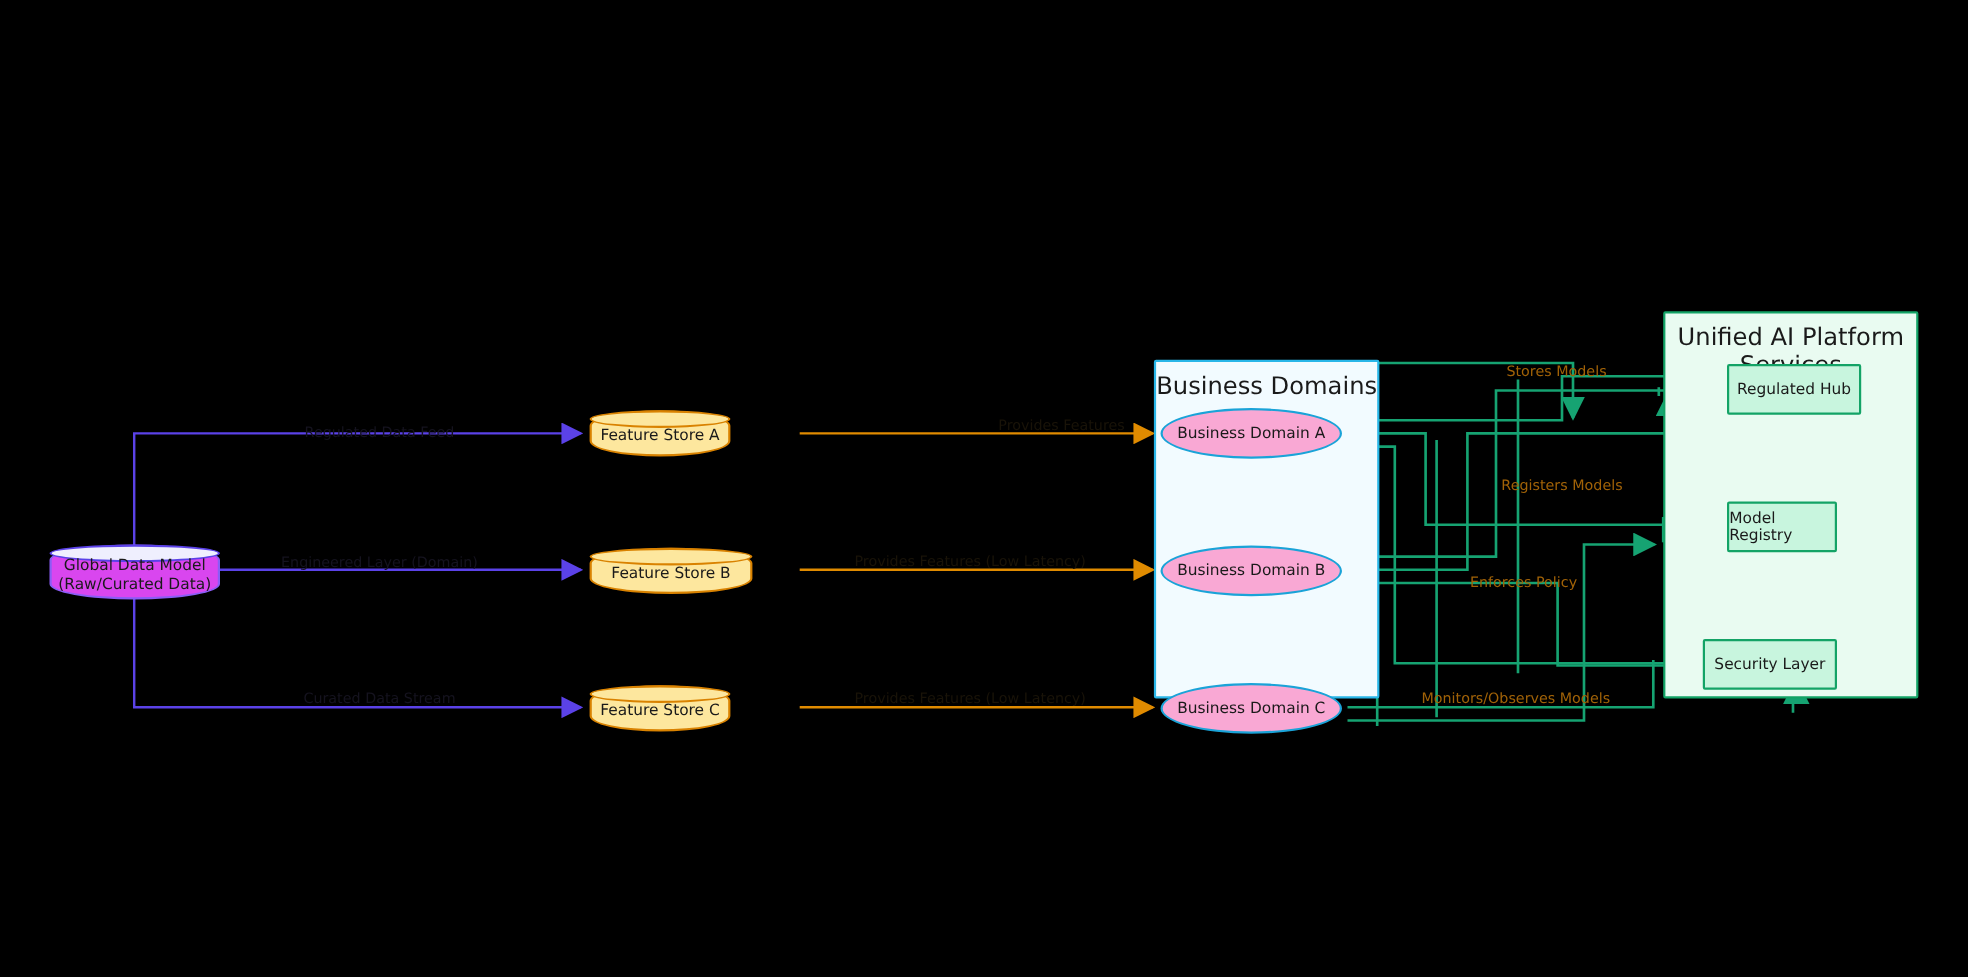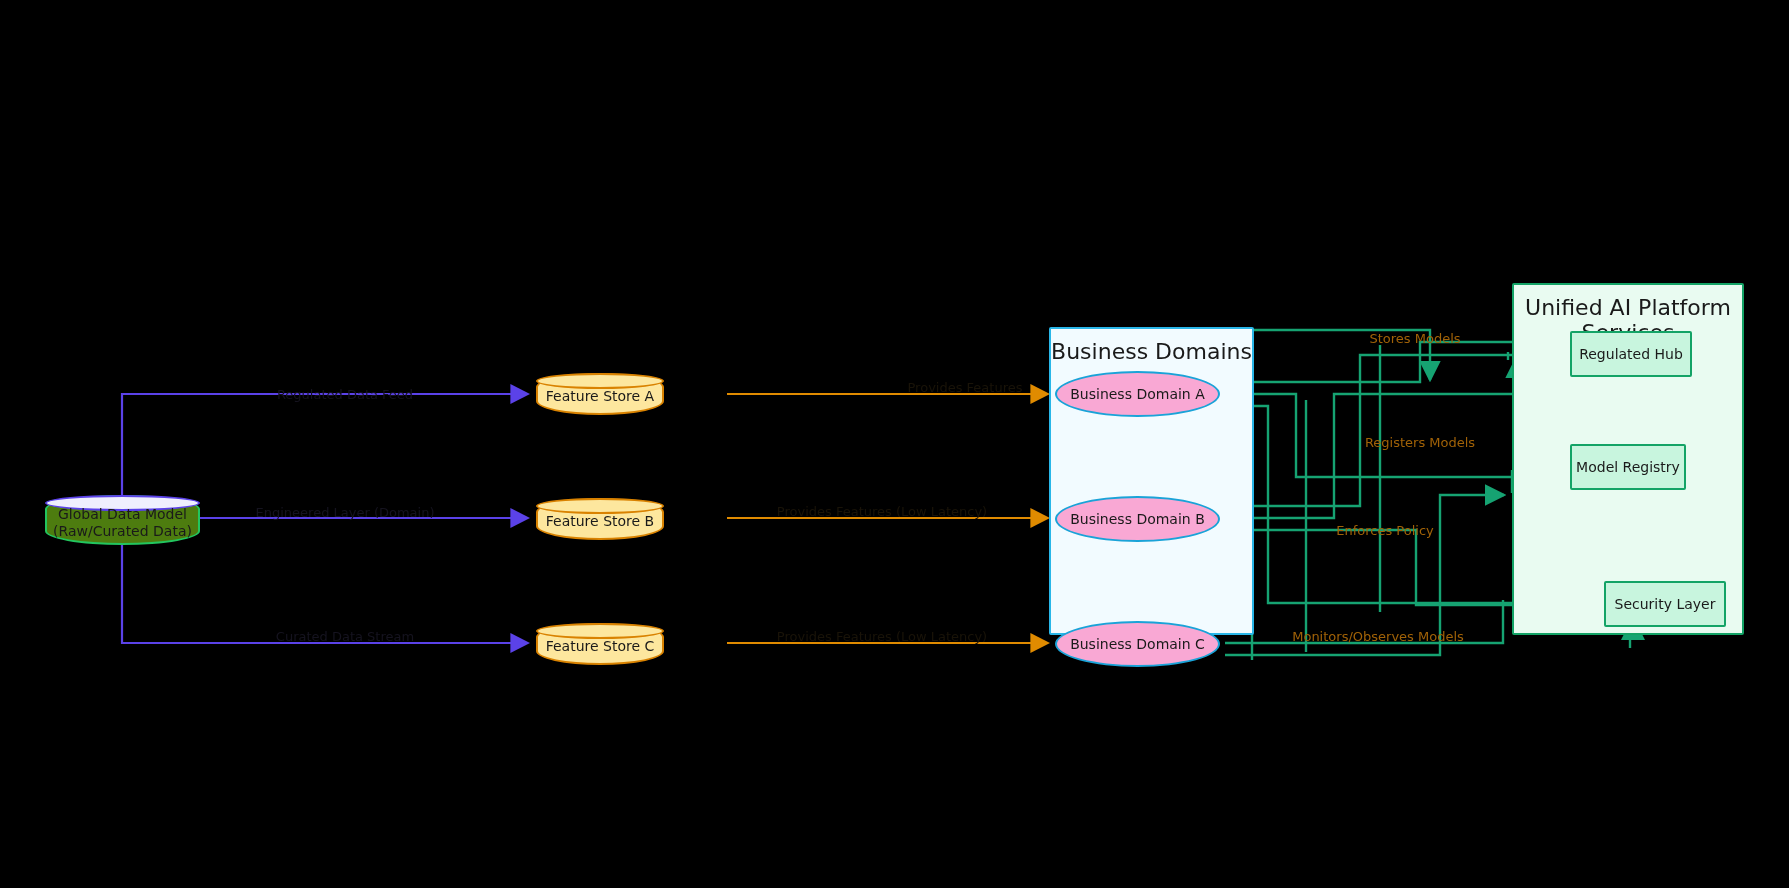--- a/index.html
+++ b/index.html
@@ -9,21 +9,21 @@
 
   .sub{position:absolute;box-sizing:border-box;border-radius:2px;}
   .sub-title{position:absolute;left:0;right:0;top:10px;text-align:center;font-size:22px;color:#1a1a1a;}
 
   .fs-sub{background:#fff3d0;border:2px solid #e08b00;}
   .bd-sub{background:#f2fbff;border:2px solid #29b6e8;}
   .ai-sub{background:#e9fbf1;border:2px solid #13a366;}
 
   .cyl{position:absolute;box-sizing:border-box;display:flex;align-items:center;justify-content:center;
        font-size:14px;color:#1a1a1a;text-align:right;line-height:1.25;border-radius:50%/14px;}
-  .cyl-db{background:#4d7c0f;border:2px solid #22c55e;}
+  .cyl-db{background:#d946ef;border:2px solid #8b5cf6;}
   .cyl-fs{background:#fde79e;border:2px solid #d98200;}
   .cyl::before{content:"";position:absolute;left:-2px;right:-2px;top:-2px;height:14px;
        border:2px solid inherit;border-radius:50%;box-sizing:border-box;}
 
   .cyl-top{position:absolute;left:-2px;right:-2px;top:-2px;height:16px;border-radius:50%;box-sizing:border-box;}
   .cyl-db .cyl-top{background:#efeffe;border:2px solid #5b42e8;}
   .cyl-fs .cyl-top{background:#fde79e;border:2px solid #d98200;}
   .cyl-label{position:relative;z-index:2;padding-top:6px;}
 
   .ell{position:absolute;box-sizing:border-box;border-radius:50%;background:#f9a8d4;border:2px solid #1aa3d8;
@@ -113,21 +113,21 @@
     <div class="cyl-top"></div>
     <div class="cyl-label">Global Data Model</div>
     <div class="cyl-label" style="padding-top:0">(Raw/Curated Data)</div>
   </div>
 
   <div class="cyl cyl-fs" style="left:536px;top:373px;width:128px;height:42px;">
     <div class="cyl-top"></div>
     <div class="cyl-label">Feature Store A</div>
   </div>
 
-  <div class="cyl cyl-fs" style="left:536px;top:498px;width:128px;height:42px;">
+  <div class="cyl cyl-fs" style="left:536px;top:498px;width:148px;height:42px;">
     <div class="cyl-top"></div>
     <div class="cyl-label">Feature Store B</div>
   </div>
 
   <div class="cyl cyl-fs" style="left:536px;top:623px;width:128px;height:42px;">
     <div class="cyl-top"></div>
     <div class="cyl-label">Feature Store C</div>
   </div>
 
   <div class="ell" style="left:1055px;top:371px;width:165px;height:46px;">
@@ -136,24 +136,24 @@
   <div class="ell" style="left:1055px;top:496px;width:165px;height:46px;">
     <span>Business Domain B</span>
   </div>
   <div class="ell" style="left:1055px;top:621px;width:165px;height:46px;">
     <span>Business Domain C</span>
   </div>
 
   <div class="rect" style="left:1570px;top:331px;width:122px;height:46px;">
     <span>Regulated Hub</span>
   </div>
-  <div class="rect" style="left:1570px;top:444px;width:116px;height:46px;">
+  <div class="rect" style="left:1570px;top:456px;width:100px;height:46px;">
     <span>Model Registry</span>
   </div>
-  <div class="rect" style="left:1604px;top:581px;width:122px;height:46px;">
+  <div class="rect" style="left:1548px;top:581px;width:122px;height:46px;">
     <span>Security Layer</span>
   </div>
 
   <div class="elabel lbl-blue" style="left:345px;top:394px;">Regulated Data Feed</div>
   <div class="elabel lbl-blue" style="left:345px;top:512px;">Engineered Layer (Domain)</div>
   <div class="elabel lbl-blue" style="left:345px;top:636px;">Curated Data Stream</div>
 
   <div class="elabel lbl-orange" style="left:965px;top:387px;">Provides Features</div>
   <div class="elabel lbl-orange" style="left:882px;top:511px;">Provides Features (Low Latency)</div>
   <div class="elabel lbl-orange" style="left:882px;top:636px;">Provides Features (Low Latency)</div>

